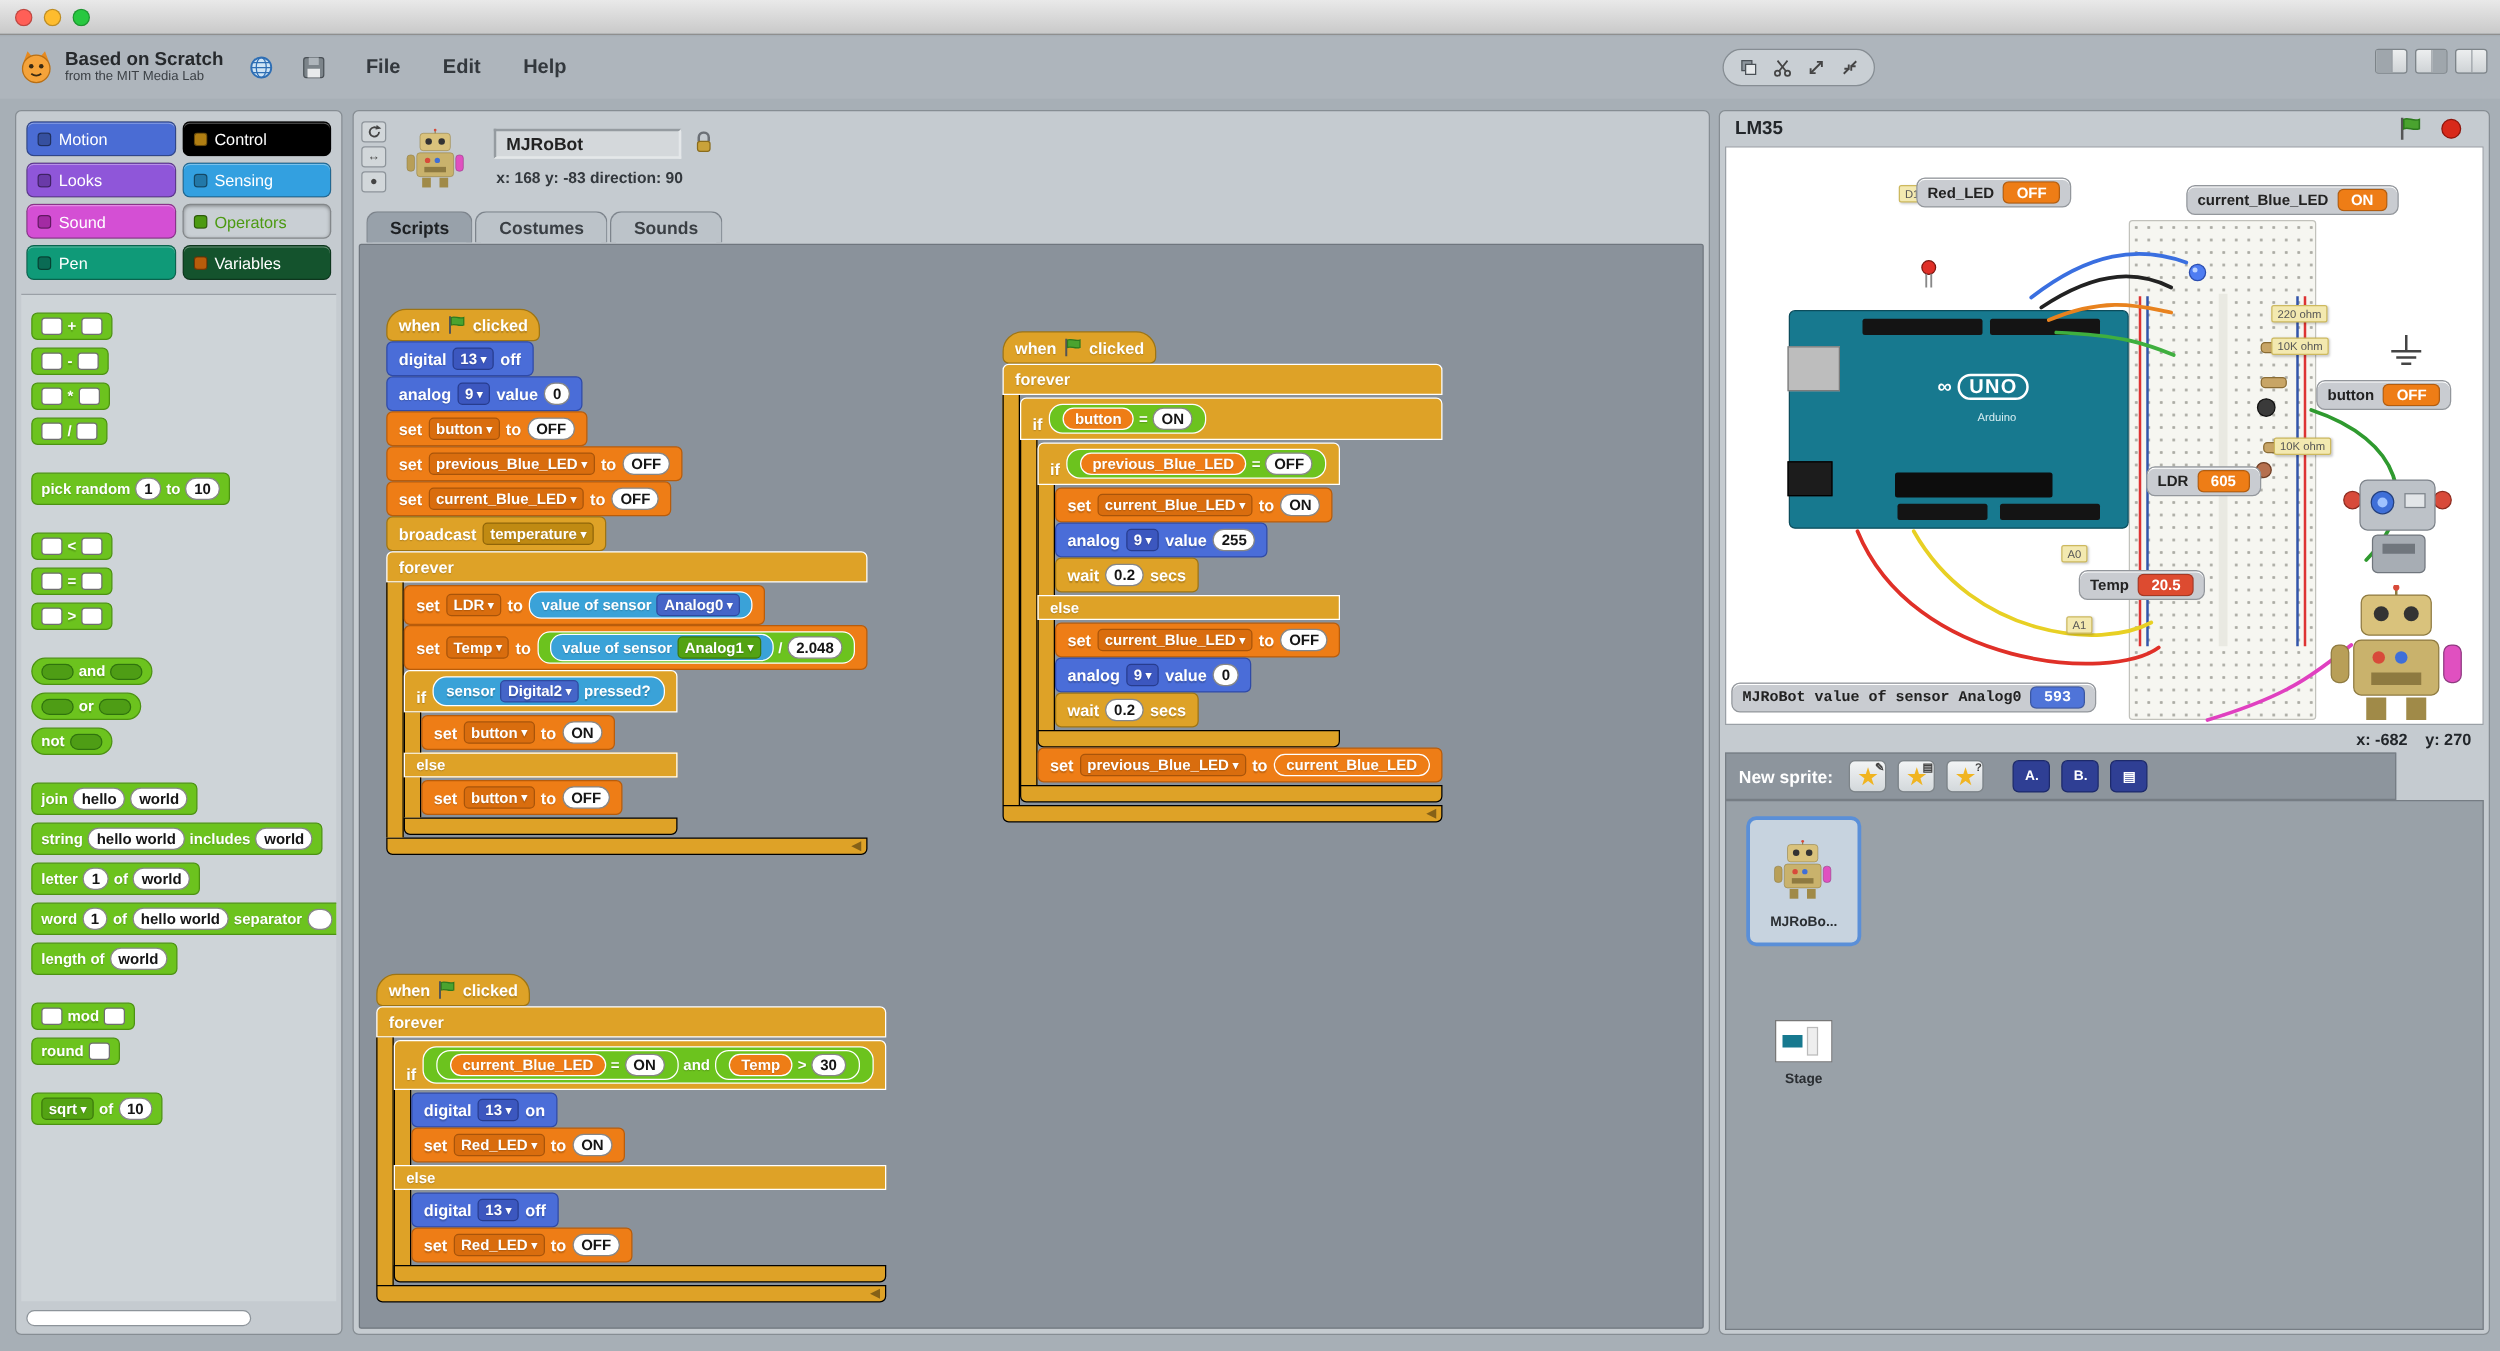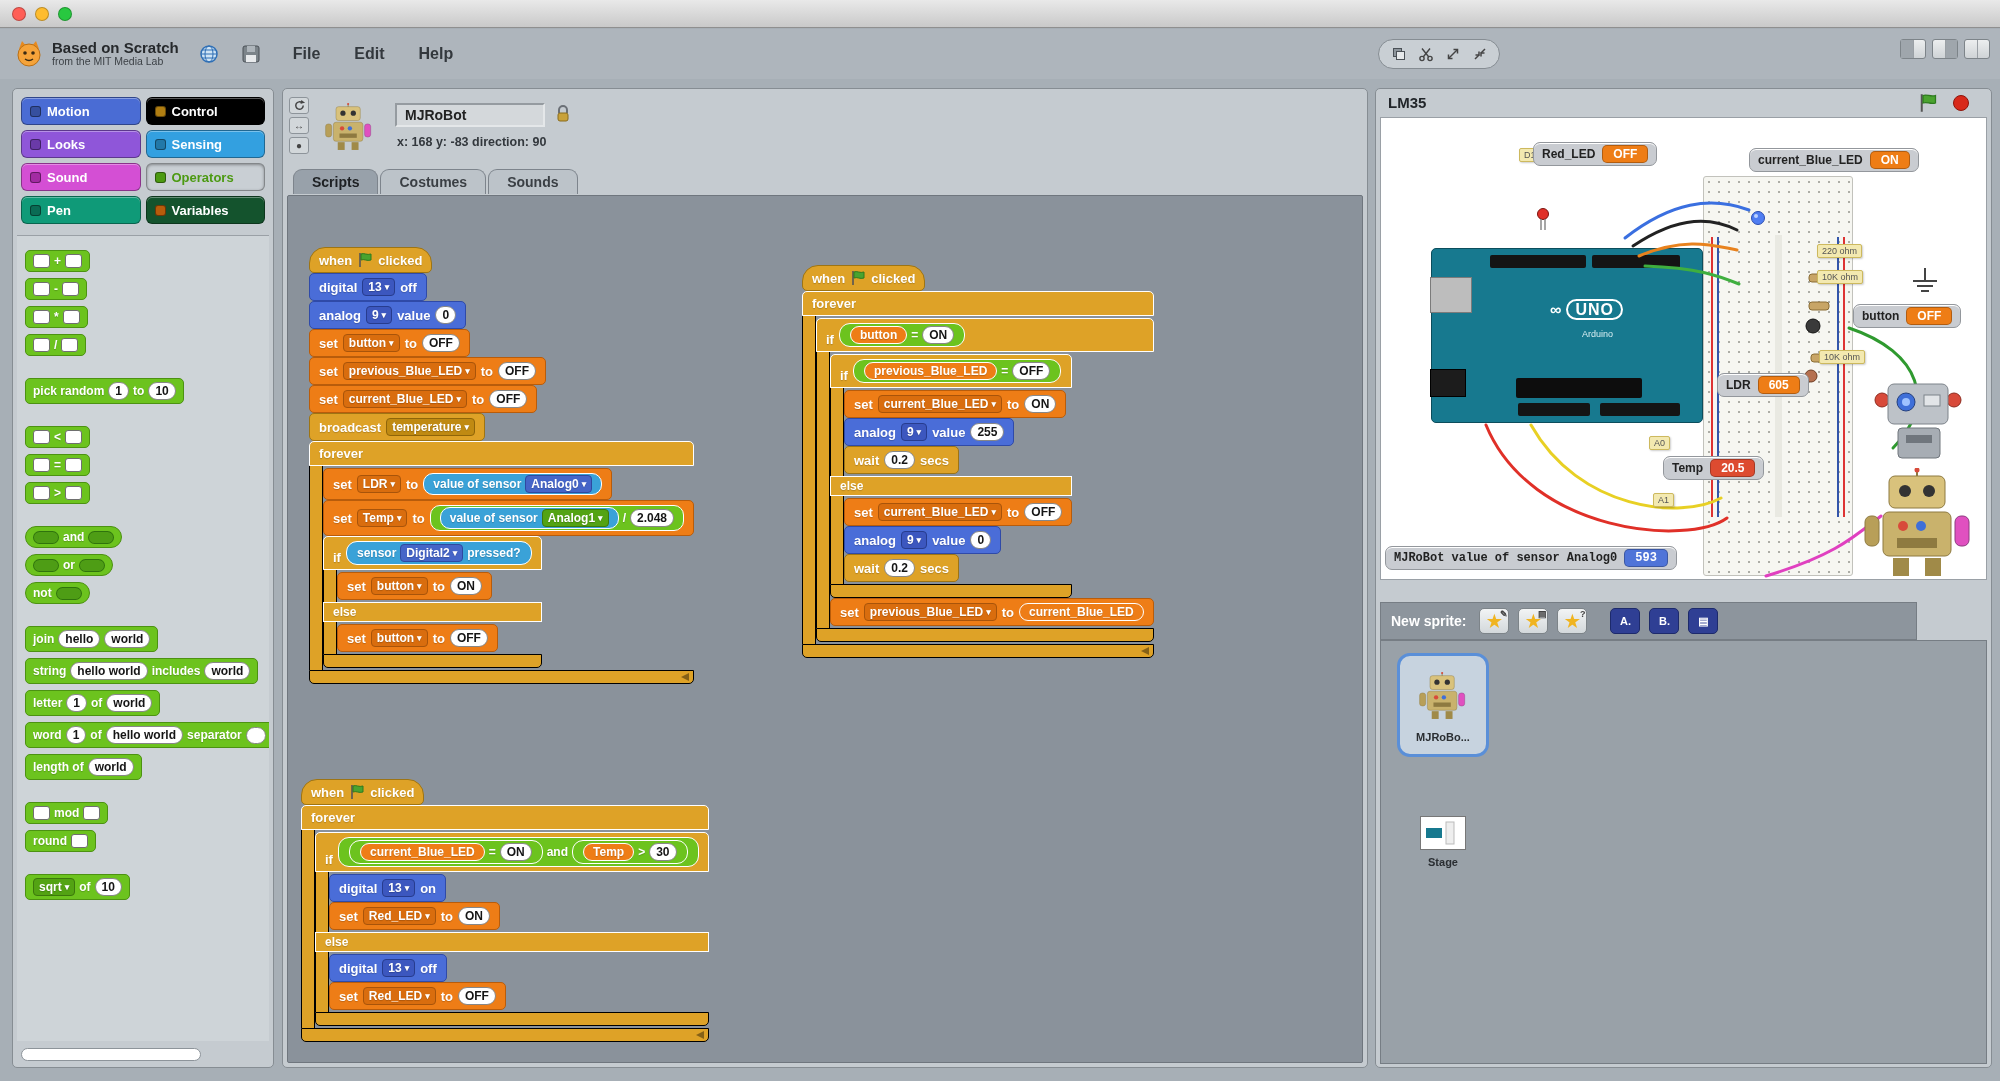--- a/index.html
+++ b/index.html
@@ -30,21 +30,21 @@
 .winbtn .dark{background:#9fa6ac}
 
 
 .panel{position:absolute;background:#c5cbd0;border:1px solid #868d93;border-radius:5px}
 #left-panel{left:12px;top:88px;width:262px;height:980px}
 #center-panel{left:282px;top:88px;width:1086px;height:980px}
 #right-panel{left:1375px;top:88px;width:617px;height:980px}
 
 
 .catgrid{display:grid;grid-template-columns:1fr 1fr;gap:5px;padding:8px}
-.catbtn{display:flex;align-items:center;gap:6px;height:28px;border-radius:6px;padding:0 8px;font-size:13px;font-weight:bold;color:#fff;border:1px solid rgba(0,0,0,.35);box-shadow:inset 0 1px 0 rgba(255,255,255,.35);cursor:default;white-space:nowrap}
+.catbtn{display:flex;align-items:center;gap:6px;height:28px;border-radius:6px;padding:0 8px;font-size:13px;font-weight:normal;color:#fff;border:1px solid rgba(0,0,0,.35);box-shadow:inset 0 1px 0 rgba(255,255,255,.35);cursor:default;white-space:nowrap}
 .catbtn.sel{box-shadow:inset 0 1px 3px rgba(0,0,0,.35)}
 .catchip{width:11px;height:11px;border-radius:3px;border:1px solid rgba(0,0,0,.4);flex:none}
 .palblocks{position:absolute;left:4px;right:4px;top:146px;bottom:26px;background:#ced4d8;border-top:1px solid #9aa0a6;padding:14px 8px;overflow:hidden}
 .pblk{margin-bottom:6px}
 .pgap{margin-top:16px}
 .hscroll{position:absolute;left:8px;bottom:6px;width:180px;height:13px;background:#fff;border:1px solid #8d949a;border-radius:7px}
 
 
 .blk,.pblk{display:inline-flex;align-items:center;gap:5px;padding:4px 9px;border:1px solid;border-radius:5px;color:#fff;font-size:13px;font-weight:bold;white-space:nowrap;text-shadow:0 1px 1px rgba(0,0,0,.2)}
 .pblk{font-size:12px;padding:3px 7px;gap:4px}
@@ -894,20 +894,24 @@
           <span>Temp</span>
           <span class="wval" style="background: rgb(221, 75, 48);">20.5</span>
         </div>
         <div class="watcher" style="left: 4px; top: 428px; font-family: Liberation Mono, monospace;">
           <span>MJRoBot value of sensor Analog0</span>
           <span class="wval" style="background: rgb(79, 116, 216);">593</span>
         </div>
       </div>
   </div>
 
+  <div class="coordsbar">
+    <span>x: -682</span>
+    <span>y: 270</span>
+  </div>
 
   <div class="newspritebar" id="newspritebar">
     <span class="nslabel">New sprite:</span>
   <div class="nsbtn star">
         <span>★</span>
         <span class="sub">✎</span>
       </div>
       <div class="nsbtn star">
         <span>★</span>
         <span class="sub">▤</span>
@@ -921,21 +925,21 @@
       </div>
       <div class="nsbtn navy">
         <span>B.</span>
       </div>
       <div class="nsbtn navy">
         <span>▤</span>
       </div>
     </div>
 
   <div class="spritelist" id="spritelist">
-      <div class="spritem sel" style="left: 16px; top: 12px; width: 92px; height: 104px; border-radius: 13px;">
+      <div class="spritem sel" style="left: 16px; top: 12px; width: 92px; height: 104px;">
         <div><svg width="52" height="58" viewBox="0 0 120 110">
             <line x1="58" y1="2" x2="58" y2="10" stroke="#8e7a40" stroke-width="2"></line>
             <circle cx="58" cy="2" r="2.5" fill="#d84a3a"></circle>
             <rect x="30" y="8" width="56" height="32" rx="6" fill="#d9c27c" stroke="#8e7a40"></rect>
             <circle cx="46" cy="23" r="6" fill="#333"></circle>
             <circle cx="70" cy="23" r="6" fill="#333"></circle>
             <rect x="24" y="44" width="68" height="44" rx="6" fill="#c9b26c" stroke="#8e7a40"></rect>
             <circle cx="44" cy="58" r="5" fill="#d84a3a"></circle>
             <circle cx="62" cy="58" r="5" fill="#3f6fd8"></circle>
             <rect x="38" y="70" width="40" height="10" fill="#8e7a40"></rect>

